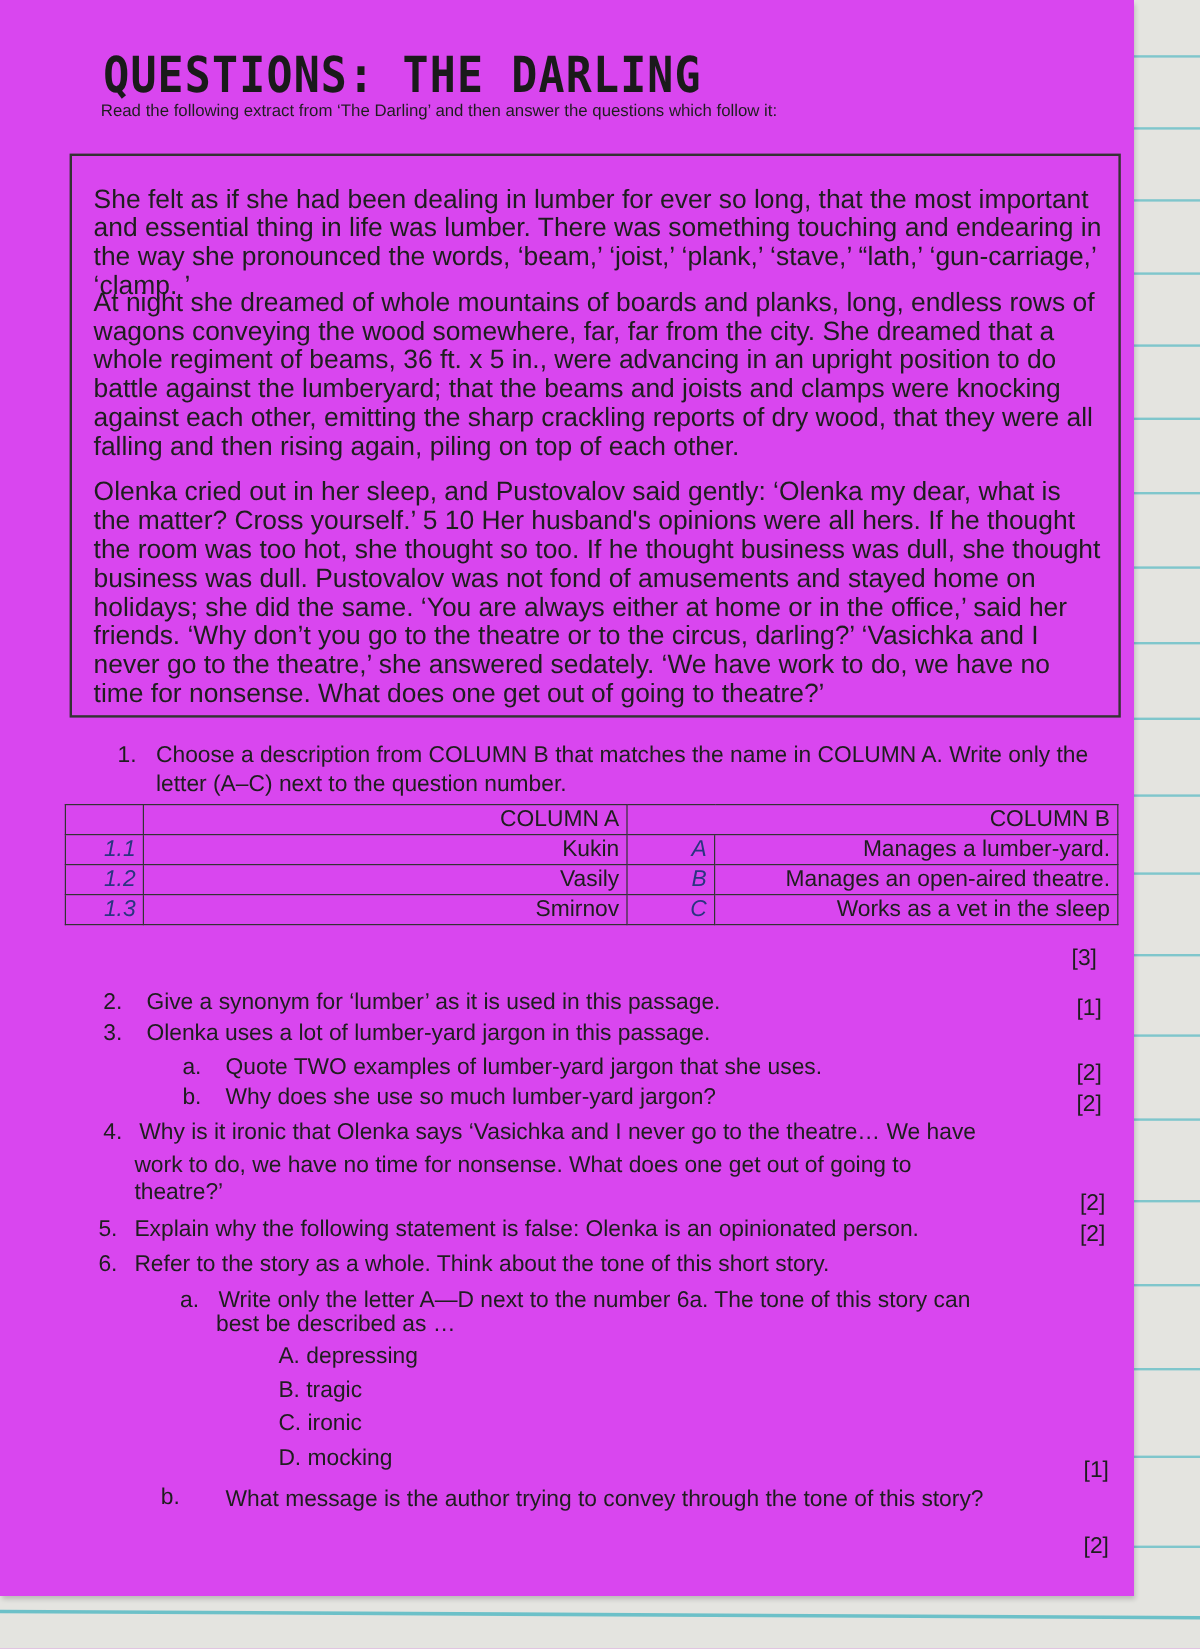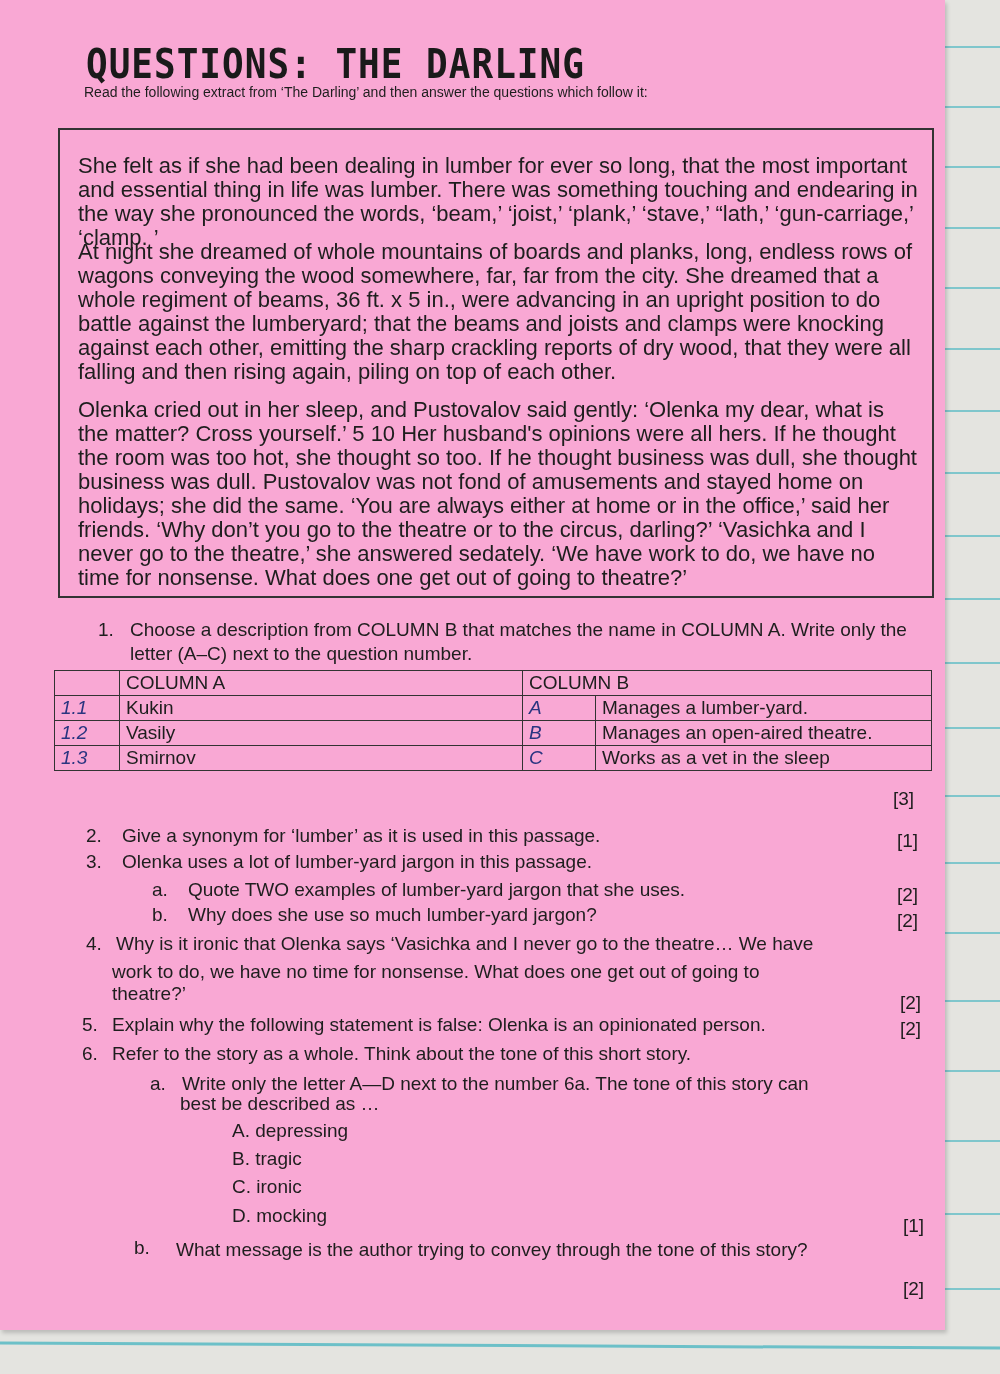--- a/index.html
+++ b/index.html
@@ -1,27 +1,27 @@
 <!DOCTYPE html>
 <html><head>
 <meta charset="utf-8">
 <style>
   html,body{margin:0;padding:0;}
   body{width:1000px;height:1374px;background:#e4e4e0;position:relative;overflow:hidden;font-family:"Liberation Sans",sans-serif;color:#1e1e1e;}
   .ruled-line{position:absolute;left:940px;width:60px;height:2px;background:#7fc6cc;}
   .ruled-bottom{position:absolute;left:0;width:1000px;height:3px;background:#6cc0c8;}
-  .sheet{position:absolute;left:0;top:0;width:945px;height:1330px;background:#f9a8d4;box-shadow:2px 3px 4px rgba(0,0,0,0.18);}
+  .sheet{position:absolute;left:0;top:0;width:945px;height:1330px;background:#d946ef;box-shadow:2px 3px 4px rgba(0,0,0,0.18);}
   .title{position:absolute;left:86px;top:40px;font-family:"DejaVu Sans Mono",monospace;font-weight:bold;font-size:36px;letter-spacing:1px;transform:scaleY(1.15);transform-origin:left top;color:#1a1a1a;}
   .intro{position:absolute;left:84px;top:84px;font-size:14px;}
   .extract{position:absolute;left:58px;top:128px;width:876px;height:470px;border:2px solid #333;box-sizing:border-box;}
   .para{position:absolute;left:18px;font-size:22px;line-height:24px;width:840px;}
   .q{position:absolute;font-size:19px;line-height:24px;}
   .mark{position:absolute;font-size:19px;}
   table.match{position:absolute;left:54px;top:670px;width:878px;border-collapse:collapse;font-size:19px;}
-  table.match td{border:1.5px solid #333;padding:0 6px;height:24px;}
+  table.match td{border:1.5px solid #333;padding:0 6px;height:24px;text-align:right;}
   .hw{color:#2a3580;font-style:italic;}
   .opt{position:absolute;left:232px;font-size:19px;text-align:center;}
 </style>
 </head>
 <body>
 
 <div class="ruled-line" style="top:46px"></div>
 <div class="ruled-line" style="top:106px"></div>
 <div class="ruled-line" style="top:166px"></div>
 <div class="ruled-line" style="top:227px"></div>
@@ -112,15 +112,15 @@
   <div class="q" style="left:112px;top:1042px">Refer to the story as a whole. Think about the tone of this short story.</div>
   <div class="q" style="left:150px;top:1072px">a.</div>
   <div class="q" style="left:182px;top:1072px">Write only the letter A—D next to the number 6a. The tone of this story can</div>
   <div class="q" style="left:180px;top:1092px">best be described as …</div>
   <div class="opt" style="top:1120px">A.  depressing</div>
   <div class="opt" style="top:1148px">B.  tragic</div>
   <div class="opt" style="top:1176px">C.  ironic</div>
   <div class="opt" style="top:1205px">D.  mocking</div>
   <div class="mark" style="left:903px;top:1215px">[1]</div>
   <div class="q" style="left:134px;top:1236px">b.</div>
-  <div class="q" style="left:176px;top:1238px">What message is the author trying to convey through the tone of this story?</div>
+  <div class="q" style="left:188px;top:1238px">What message is the author trying to convey through the tone of this story?</div>
   <div class="mark" style="left:903px;top:1278px">[2]</div>
 </div>
 
 </body></html>

